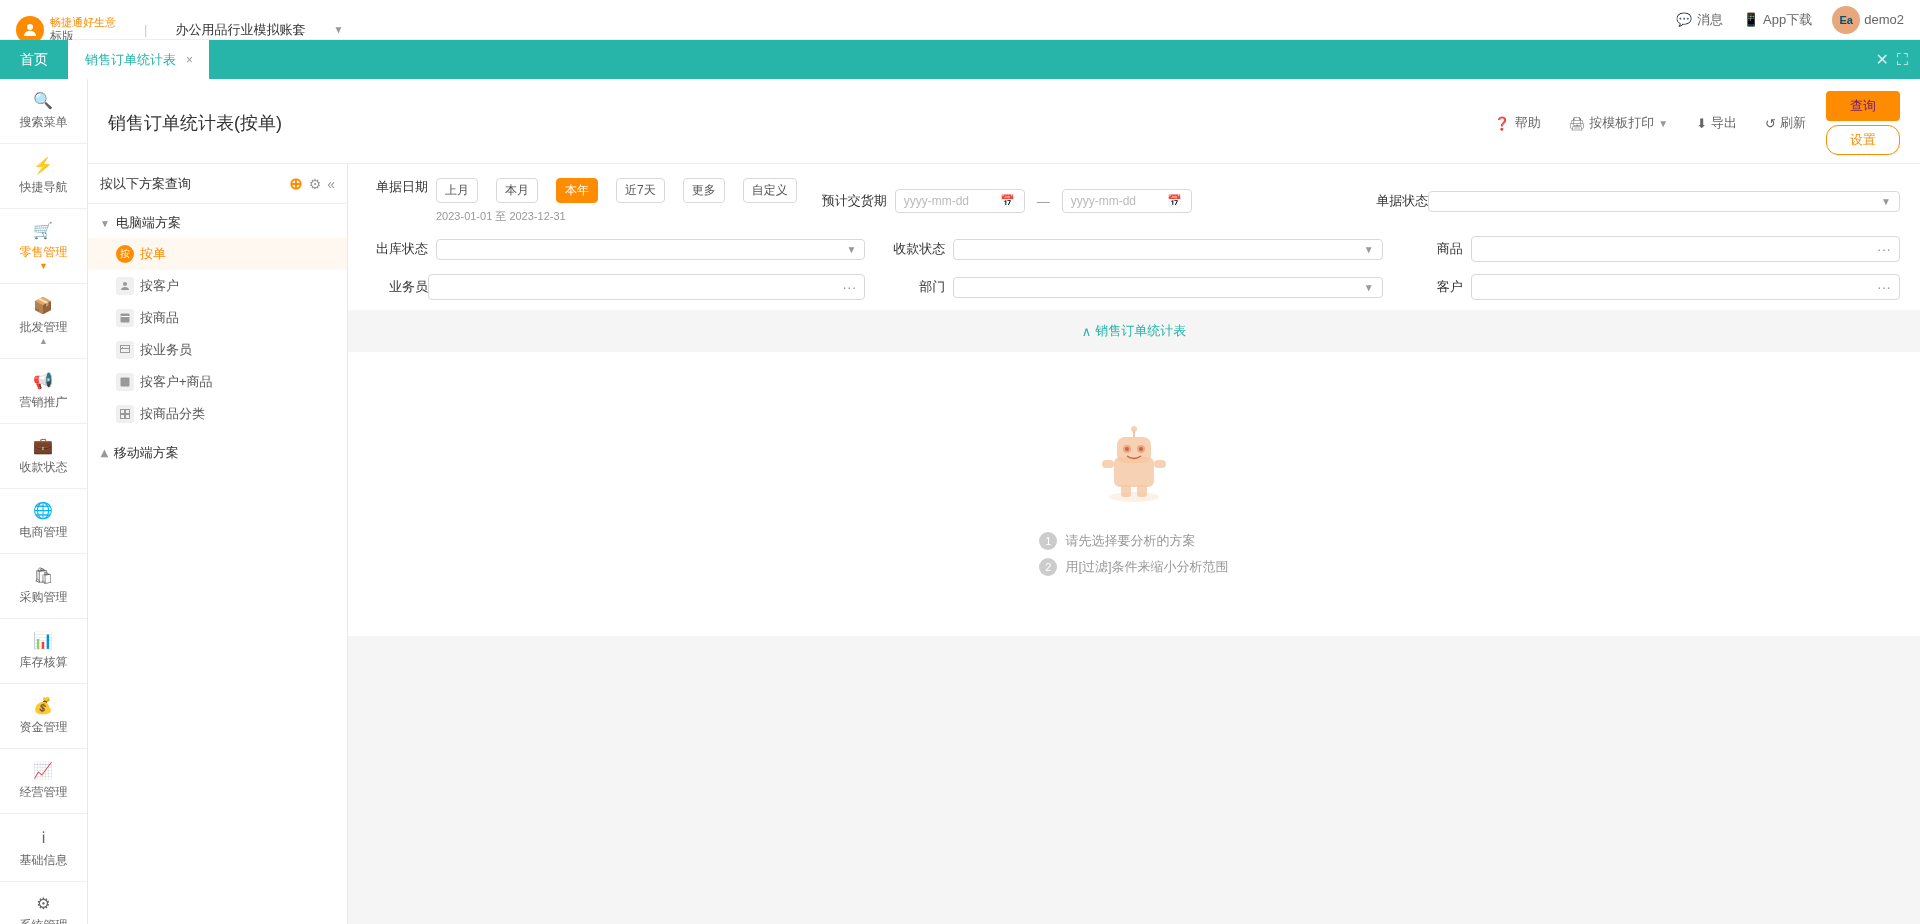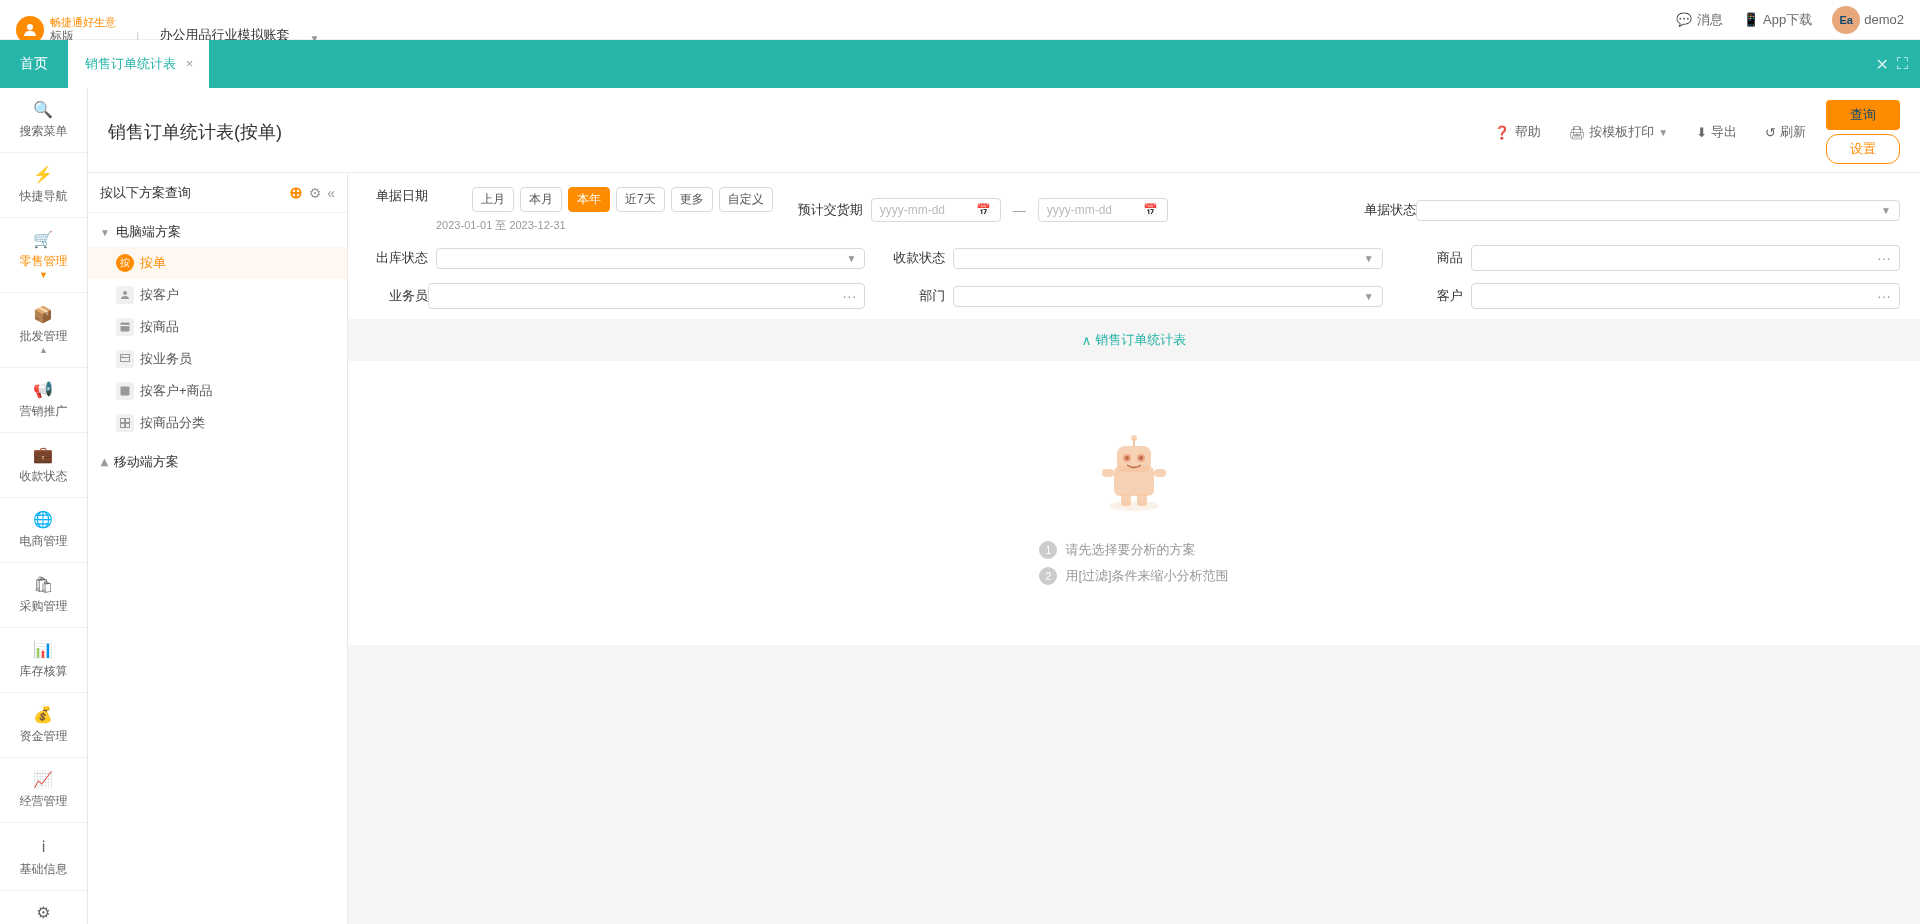--- a/index.html
+++ b/index.html
@@ -11,22 +11,22 @@
       background: #fff;
       display: flex;
       align-items: center;
       justify-content: space-between;
       padding: 0 16px;
       border-bottom: 1px solid #eee;
       flex-shrink: 0;
     }
     .top-header-left {
       display: flex;
-      align-items: flex-end;
-      gap: 16px;
+      align-items: center;
+      gap: 24px;
       margin-top: 20px;
     }
     .logo-area {
       display: flex;
       align-items: center;
       gap: 6px;
     }
     .logo-icon {
       width: 28px;
       height: 28px;
@@ -64,21 +64,21 @@
       display: flex;
       align-items: center;
       justify-content: center;
       color: #0c4a6e;
       font-size: 12px;
       overflow: hidden;
     }
 
     
     .tab-bar {
-      height: 48px;
+      height: 39px;
       background: #26b5a8;
       display: flex;
       align-items: center;
       padding: 0 0 0 0;
       flex-shrink: 0;
       position: relative;
     }
     .tab-home {
       height: 100%;
       padding: 0 20px;
@@ -189,21 +189,21 @@
       align-items: center;
       gap: 4px;
       color: #666;
       font-size: 13px;
       cursor: pointer;
       padding: 4px 8px;
       border-radius: 4px;
     }
     .action-btn-primary {
       background: #ff8c00;
-      color: #0c4a6e;
+      color: #701a75;
       border: none;
       padding: 6px 24px;
       border-radius: 4px;
       cursor: pointer;
       font-size: 13px;
     }
     .action-btn-secondary {
       background: #fff;
       color: #ff8c00;
       border: 1px solid #ff8c00;
@@ -330,23 +330,22 @@
       font-size: 13px;
       color: #333;
       white-space: nowrap;
       width: 60px;
       text-align: right;
       flex-shrink: 0;
     }
     .date-quick-btns {
       display: flex;
       align-items: center;
-      gap: 6px;
-      flex-shrink: 0;
-      margin-left: 36px;
+      gap: 18px;
+      flex-shrink: 0;
     }
     .date-quick-btn {
       padding: 3px 8px;
       border: 1px solid #d9d9d9;
       border-radius: 4px;
       font-size: 12px;
       color: #555;
       cursor: pointer;
       background: #fff;
     }

